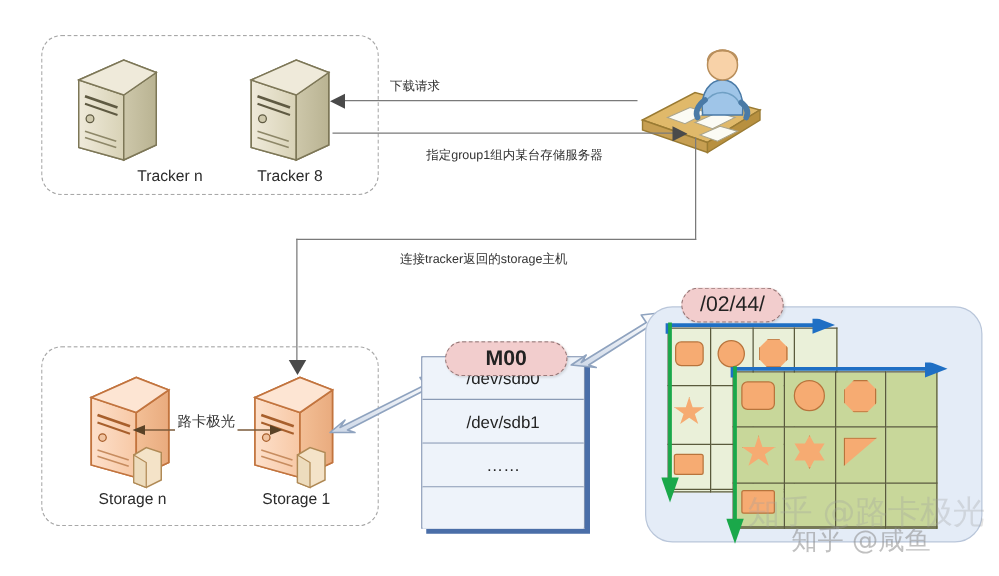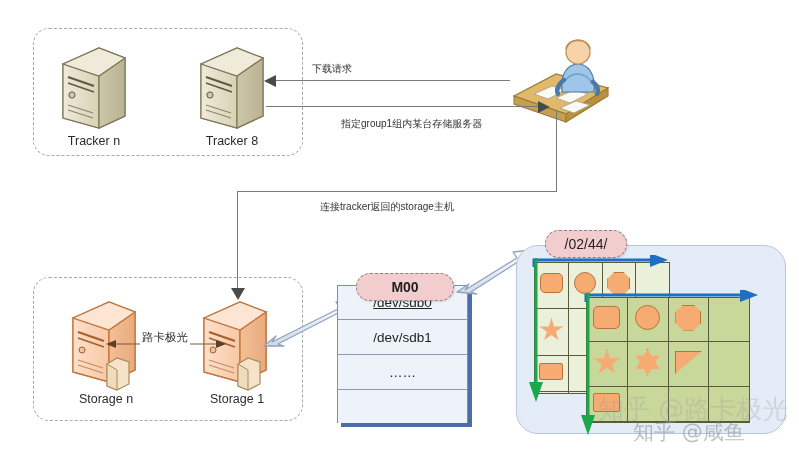--- a/index.html
+++ b/index.html
@@ -38,21 +38,21 @@
     color: #2b2b2b;
   }
 
   
   .pill {
     position: absolute;
     background: #f2cdcd;
     border: 1.4px dashed #9a7a7a;
     border-radius: 999px;
     color: #222;
-    font-size: 14px;
+    font-size: 17px;
     display: flex;
     align-items: center;
     justify-content: center;
     box-shadow: 1px 1px 2px rgba(0,0,0,0.12);
   }
 
   
   .conn-label {
     position: absolute;
     font-size: 10px;
@@ -162,21 +162,21 @@
       <polygon points="8,22 44,6 70,16 70,74 44,86 8,76" fill="url(#towerSide)" stroke="#7d7757" stroke-width="1.2"></polygon>
       <polygon points="8,22 44,34 44,86 8,76" fill="url(#towerFront)" stroke="#7d7757" stroke-width="1.2"></polygon>
       <polygon points="44,34 70,16 70,74 44,86" fill="url(#towerSide)" stroke="#7d7757" stroke-width="1.2"></polygon>
       <polygon points="8,22 44,6 70,16 44,34" fill="#efeada" stroke="#7d7757" stroke-width="1.2"></polygon>
       <path d="M13,35 L39,44" stroke="#5f5a42" stroke-width="2.2" fill="none"></path>
       <path d="M13,41 L39,50" stroke="#5f5a42" stroke-width="1.6" fill="none"></path>
       <circle cx="17" cy="53" r="3.1" fill="#cfc9ac" stroke="#5f5a42" stroke-width="1"></circle>
       <path d="M13,63 L38,71" stroke="#8d8768" stroke-width="1.3" fill="none"></path>
       <path d="M13,68 L38,76" stroke="#8d8768" stroke-width="1.3" fill="none"></path>
     </svg>
-    <div class="tower-label" style="top:92px;">Tracker n</div>
+    <div class="tower-label" style="top:92px;margin-left:42px;">Tracker n</div>
   </div>
 
   <div class="tower" style="left:193px; top:42px;">
     <svg width="78" height="92" viewBox="0 0 78 92">
       <polygon points="8,22 44,6 70,16 70,74 44,86 8,76" fill="url(#towerSide)" stroke="#7d7757" stroke-width="1.2"></polygon>
       <polygon points="8,22 44,34 44,86 8,76" fill="url(#towerFront)" stroke="#7d7757" stroke-width="1.2"></polygon>
       <polygon points="44,34 70,16 70,74 44,86" fill="url(#towerSide)" stroke="#7d7757" stroke-width="1.2"></polygon>
       <polygon points="8,22 44,6 70,16 44,34" fill="#efeada" stroke="#7d7757" stroke-width="1.2"></polygon>
       <path d="M13,35 L39,44" stroke="#5f5a42" stroke-width="2.2" fill="none"></path>
       <path d="M13,41 L39,50" stroke="#5f5a42" stroke-width="1.6" fill="none"></path>
@@ -292,21 +292,21 @@
         <linearGradient id="baGrad" x1="0" y1="0" x2="0" y2="1">
           <stop offset="0" stop-color="#ffffff"></stop>
             <stop offset="1" stop-color="#cfd9e8"></stop>
         </linearGradient>
       </defs>
       <polygon points="2,50 14,40 10,46 78,12 74,6 92,4 86,20 82,14 16,48 22,50" fill="url(#baGrad)" stroke="#8fa3bf" stroke-width="1.3" stroke-linejoin="round"></polygon>
     </svg>
   </div>
 
   <div class="disk-panel" style="left:337px; top:285px; width:129px; height:136px;">
-    <div class="disk-row" style="height:33px;text-decoration:underline;">
+    <div class="disk-row" style="height:33px;">
       <span>/dev/sdb0</span>
     </div>
     <div class="disk-row" style="height:34px;">
       <span>/dev/sdb1</span>
     </div>
     <div class="disk-row" style="height:34px;">
       <span>……</span>
     </div>
     <div class="disk-row" style="height:33px;">
       <span></span>

